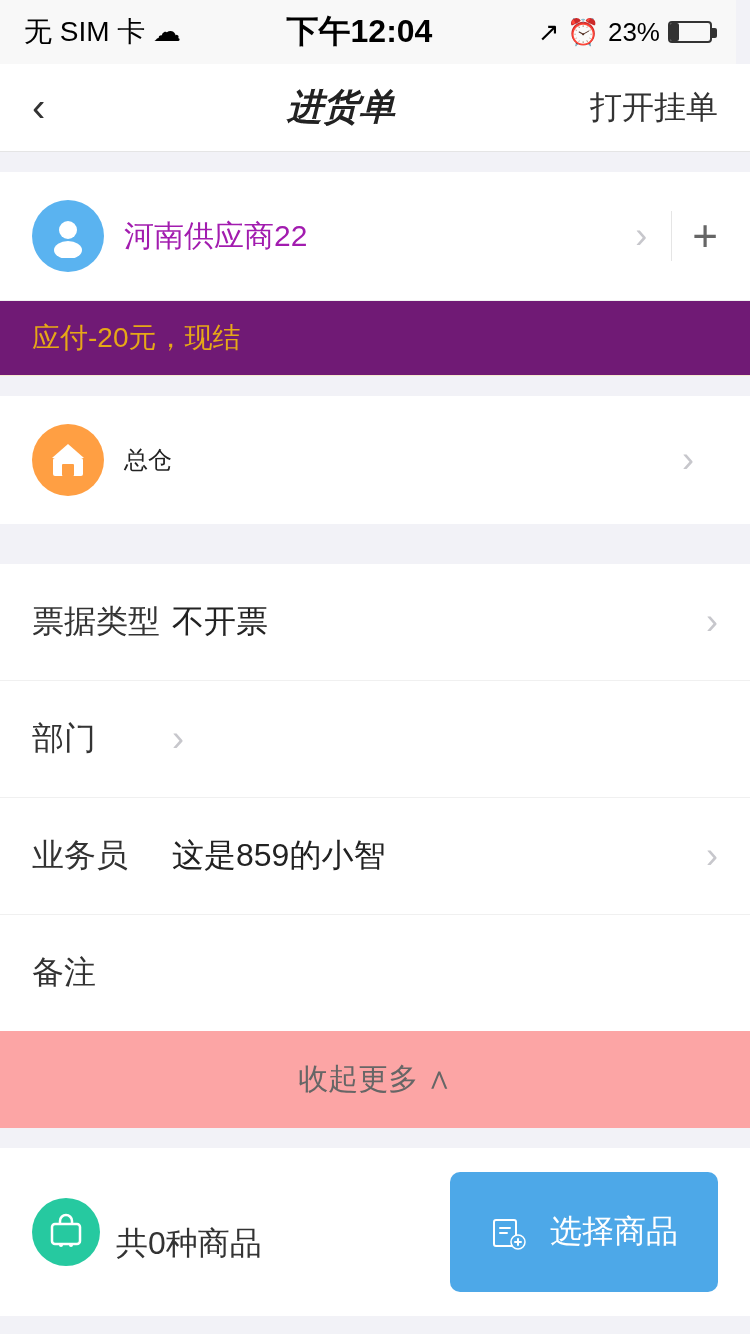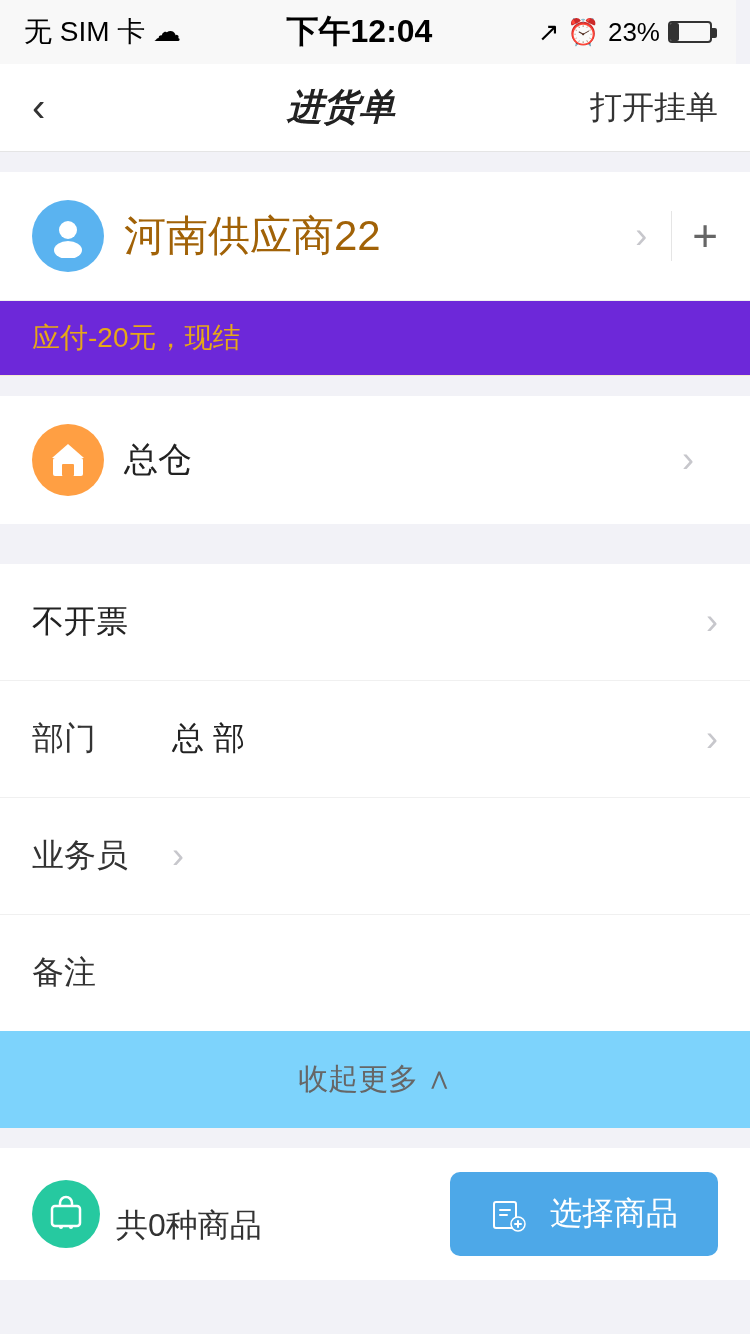--- a/index.html
+++ b/index.html
@@ -84,39 +84,39 @@
       background: #5ab3f0;
       display: flex;
       align-items: center;
       justify-content: center;
       margin-right: 20px;
       flex-shrink: 0;
     }
     .supplier-avatar svg { width: 44px; height: 44px; }
     .supplier-name {
       flex: 1;
-      font-size: 42px;
-      color: #a16207;
+      font-size: 30px;
+      color: #a21caf;
     }
     .chevron-icon {
       color: #c7c7cc;
       font-size: 36px;
       margin-right: 24px;
     }
     .plus-icon {
       color: #666;
       font-size: 44px;
       font-weight: 300;
       padding-left: 20px;
       border-left: 1px solid #e5e5e5;
     }
 
     
     .notice-bar {
-      background: #6d28d9;
+      background: #701a75;
       padding: 18px 32px;
       font-size: 28px;
       color: #e6a817;
       border-bottom: 1px solid #f5ead0;
     }
 
     
     .warehouse-row {
       display: flex;
       align-items: center;
@@ -130,21 +130,21 @@
       border-radius: 50%;
       background: #ff9f43;
       display: flex;
       align-items: center;
       justify-content: center;
       margin-right: 20px;
       flex-shrink: 0;
     }
     .warehouse-name {
       flex: 1;
-      font-size: 34px;
+      font-size: 24px;
       color: #222;
     }
 
     
     .form-section {
       background: #ffffff;
       margin-top: 20px;
     }
     .form-row {
       display: flex;
@@ -170,21 +170,21 @@
     .form-value.placeholder {
       color: #c7c7cc;
     }
     .form-chevron {
       color: #c7c7cc;
       font-size: 36px;
     }
 
     
     .collapse-row {
-      background: #7dd3fc;
+      background: #fca5a5;
       text-align: center;
       padding: 28px;
       font-size: 30px;
       color: #666;
     }
 
     
     .bottom-bar {
       background: #ffffff;
       padding: 24px 32px;
@@ -208,21 +208,21 @@
       justify-content: center;
     }
     .goods-count-text {
       font-size: 32px;
       color: #333;
     }
     .select-goods-btn {
       background: #4da8e8;
       color: #ffffff;
       font-size: 32px;
-      padding: 20px 40px;
+      padding: 38px 40px;
       border-radius: 10px;
       display: flex;
       align-items: center;
       gap: 24px;
     }
 
     
     .page-rest {
       background: #f2f2f7;
       flex: 1;
@@ -281,32 +281,33 @@
   </div>
   <span class="warehouse-name">总仓</span>
   <span class="chevron-icon">›</span>
 </div>
 
 <div class="section-gap"></div>
 
 <div class="form-section">
 
   <div class="form-row">
+    <span class="form-label">票据类型</span>
     <span class="form-value">不开票</span>
     <span class="form-chevron">›</span>
   </div>
 
   <div class="form-row">
     <span class="form-label">部门</span>
-    <span class="form-value">总 部</span>
     <span class="form-chevron">›</span>
   </div>
 
   <div class="form-row">
     <span class="form-label">业务员</span>
+    <span class="form-value">这是859的小智</span>
     <span class="form-chevron">›</span>
   </div>
 
   <div class="form-row">
     <span class="form-label">备注</span>
   </div>
 </div>
 
 <div class="collapse-row">收起更多 ∧</div>
 

